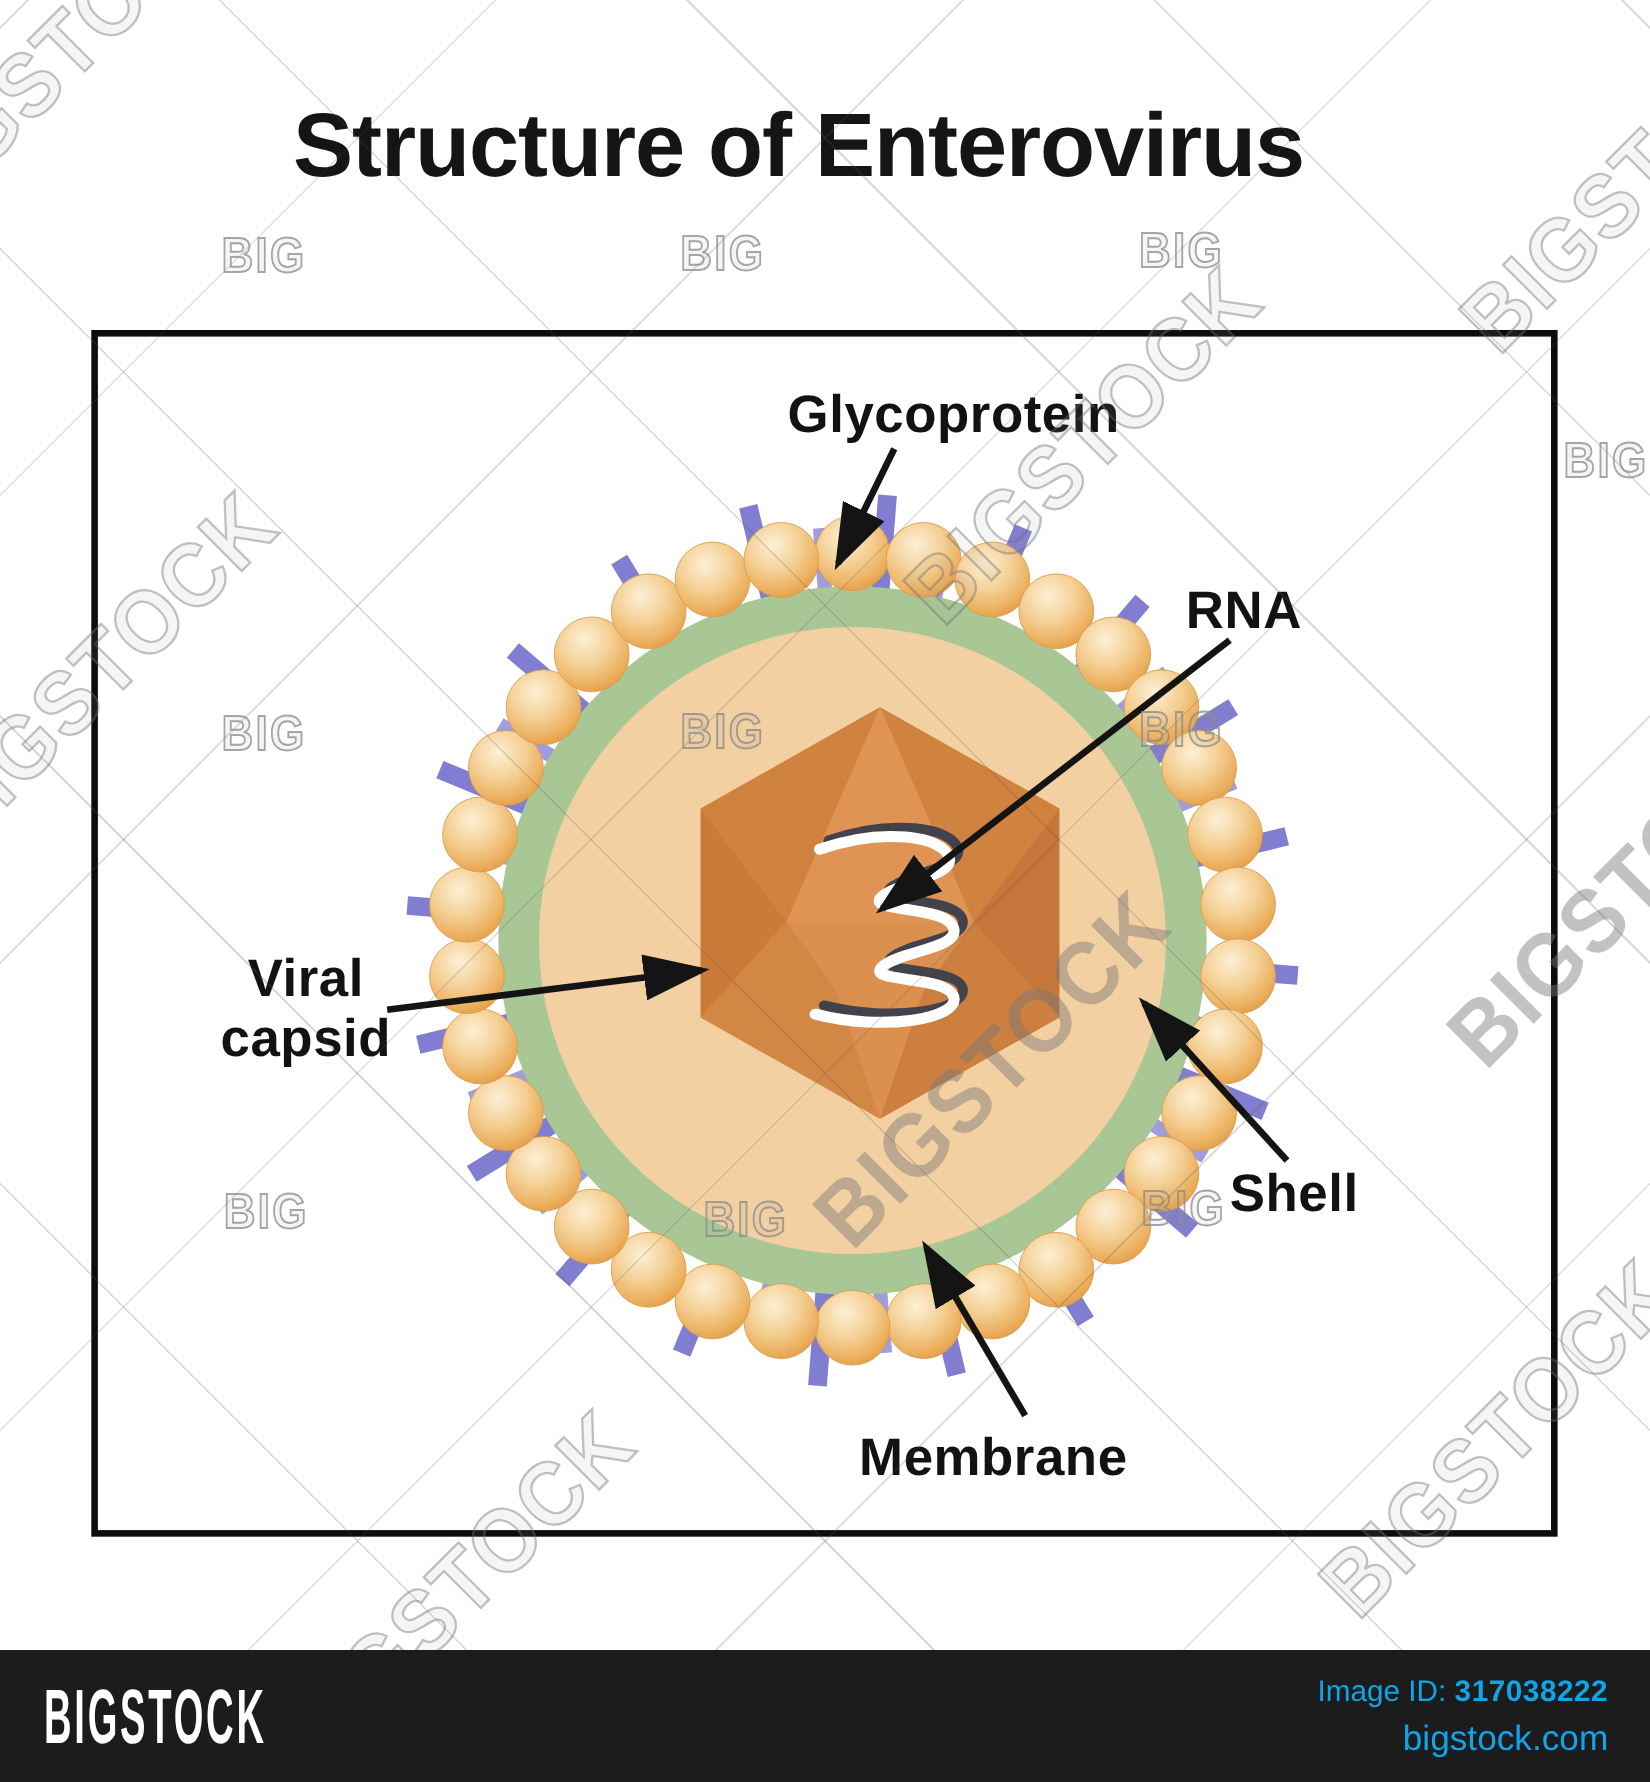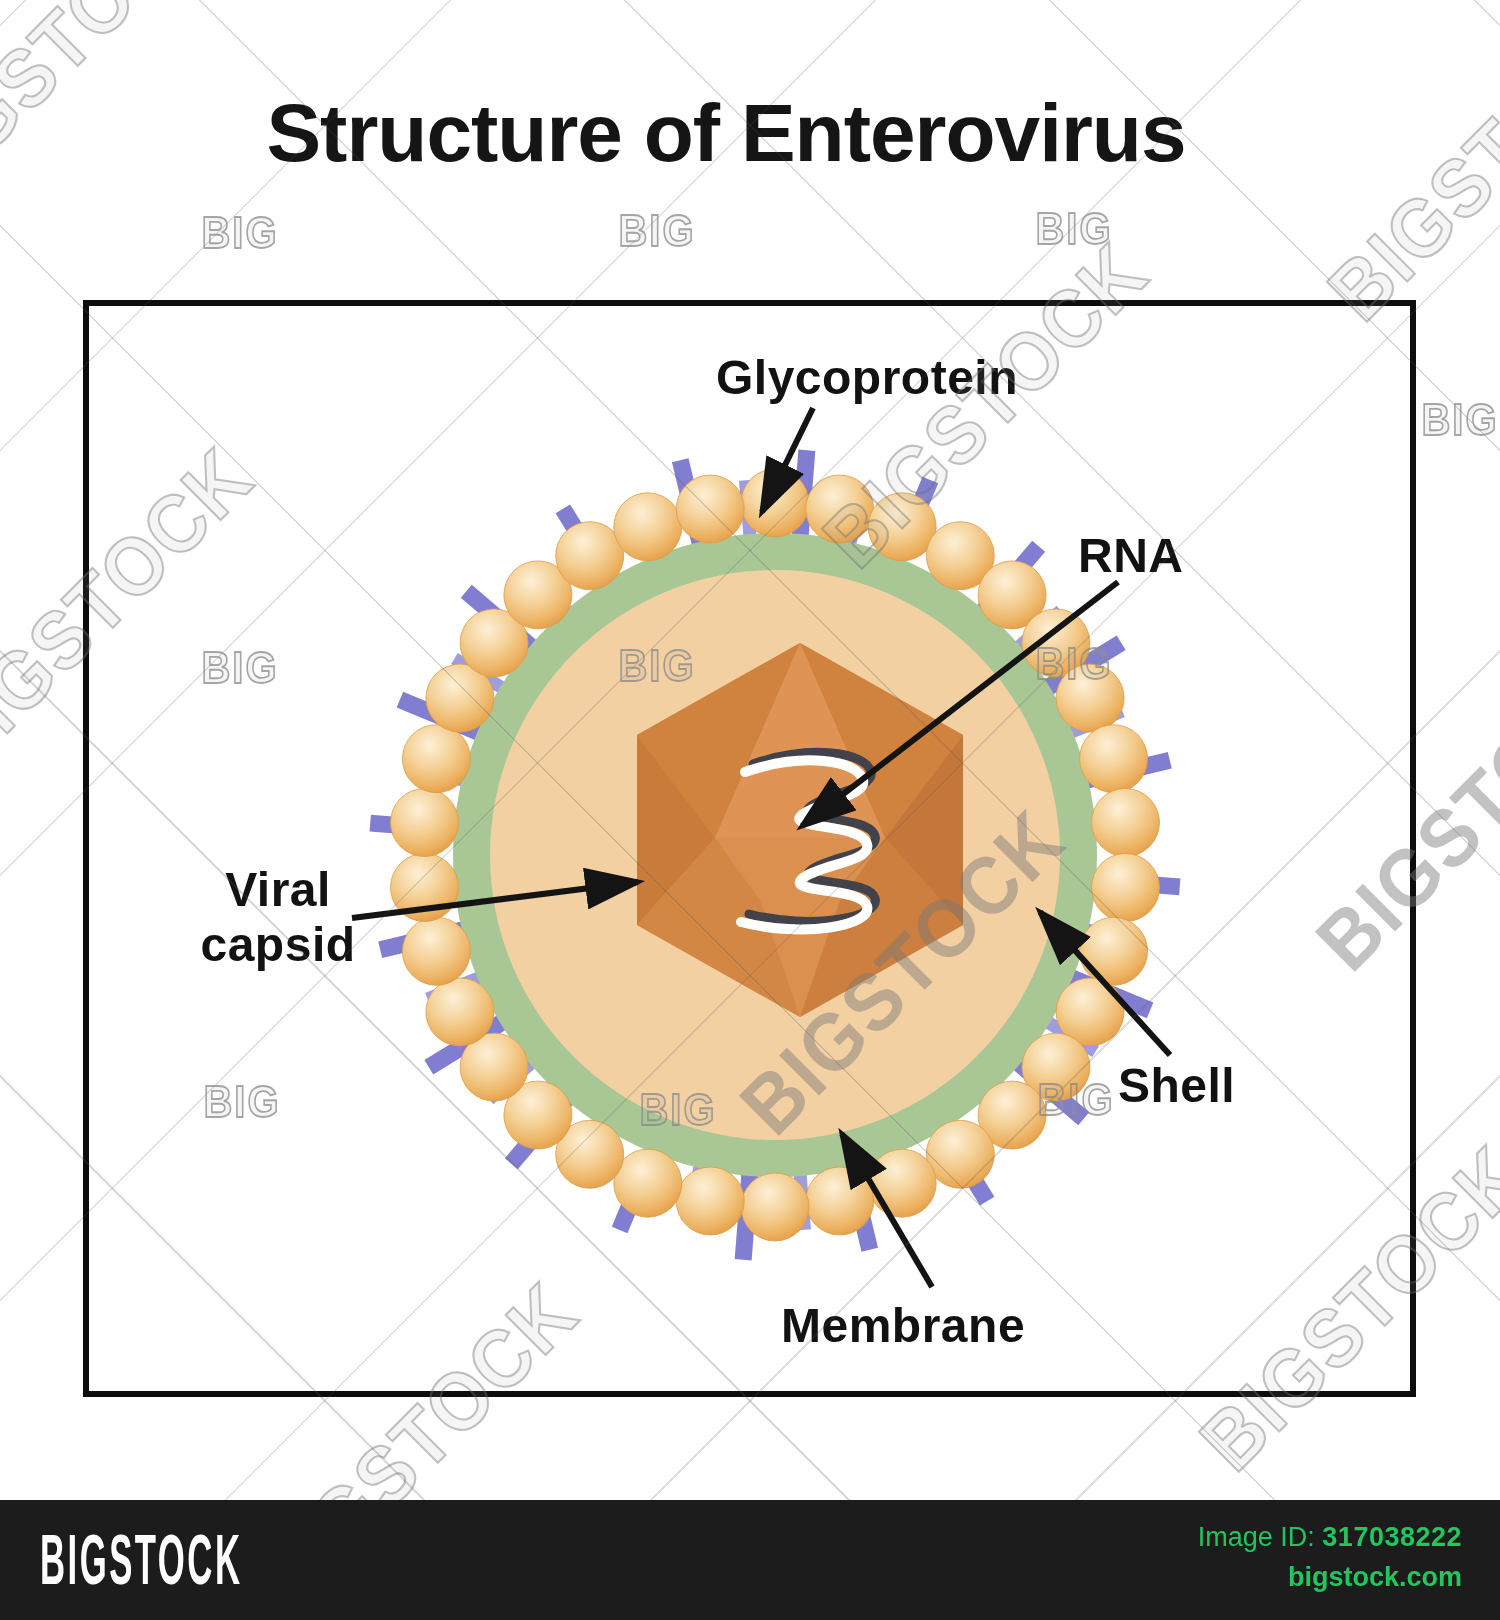--- a/index.html
+++ b/index.html
@@ -67,25 +67,25 @@
   .footer{
     position:absolute; left:0; top:1500px; width:1500px; height:120px;
     background:var(--c-footer-bar,#1c1c1c); z-index:20;
   }
   .footer-logo{
     position:absolute; left:40px; top:50%; transform:translateY(-50%) scaleX(0.62) scaleY(1.25);
     transform-origin:left center; color:#ffffff; font-size:56px; font-weight:700;
     letter-spacing:4px; white-space:nowrap;
   }
   .footer-meta{
-    position:absolute; right:38px; top:22px; text-align:right; color:#22c55e;
+    position:absolute; right:38px; top:22px; text-align:right; color:#0ea5e9;
   }
   .meta-line1{ font-size:27px; font-weight:400; }
   .meta-line1 b{ font-weight:700; letter-spacing:0.5px; }
-  .meta-line2{ font-size:27px; margin-top:9px; font-weight:700; }
+  .meta-line2{ font-size:32px; margin-top:9px; font-weight:400; }
 </style>
 </head>
 <body>
 
 <div class="page">
 
   <div class="title">Structure of Enterovirus</div>
 
   <div class="diagram-box"></div>
 

